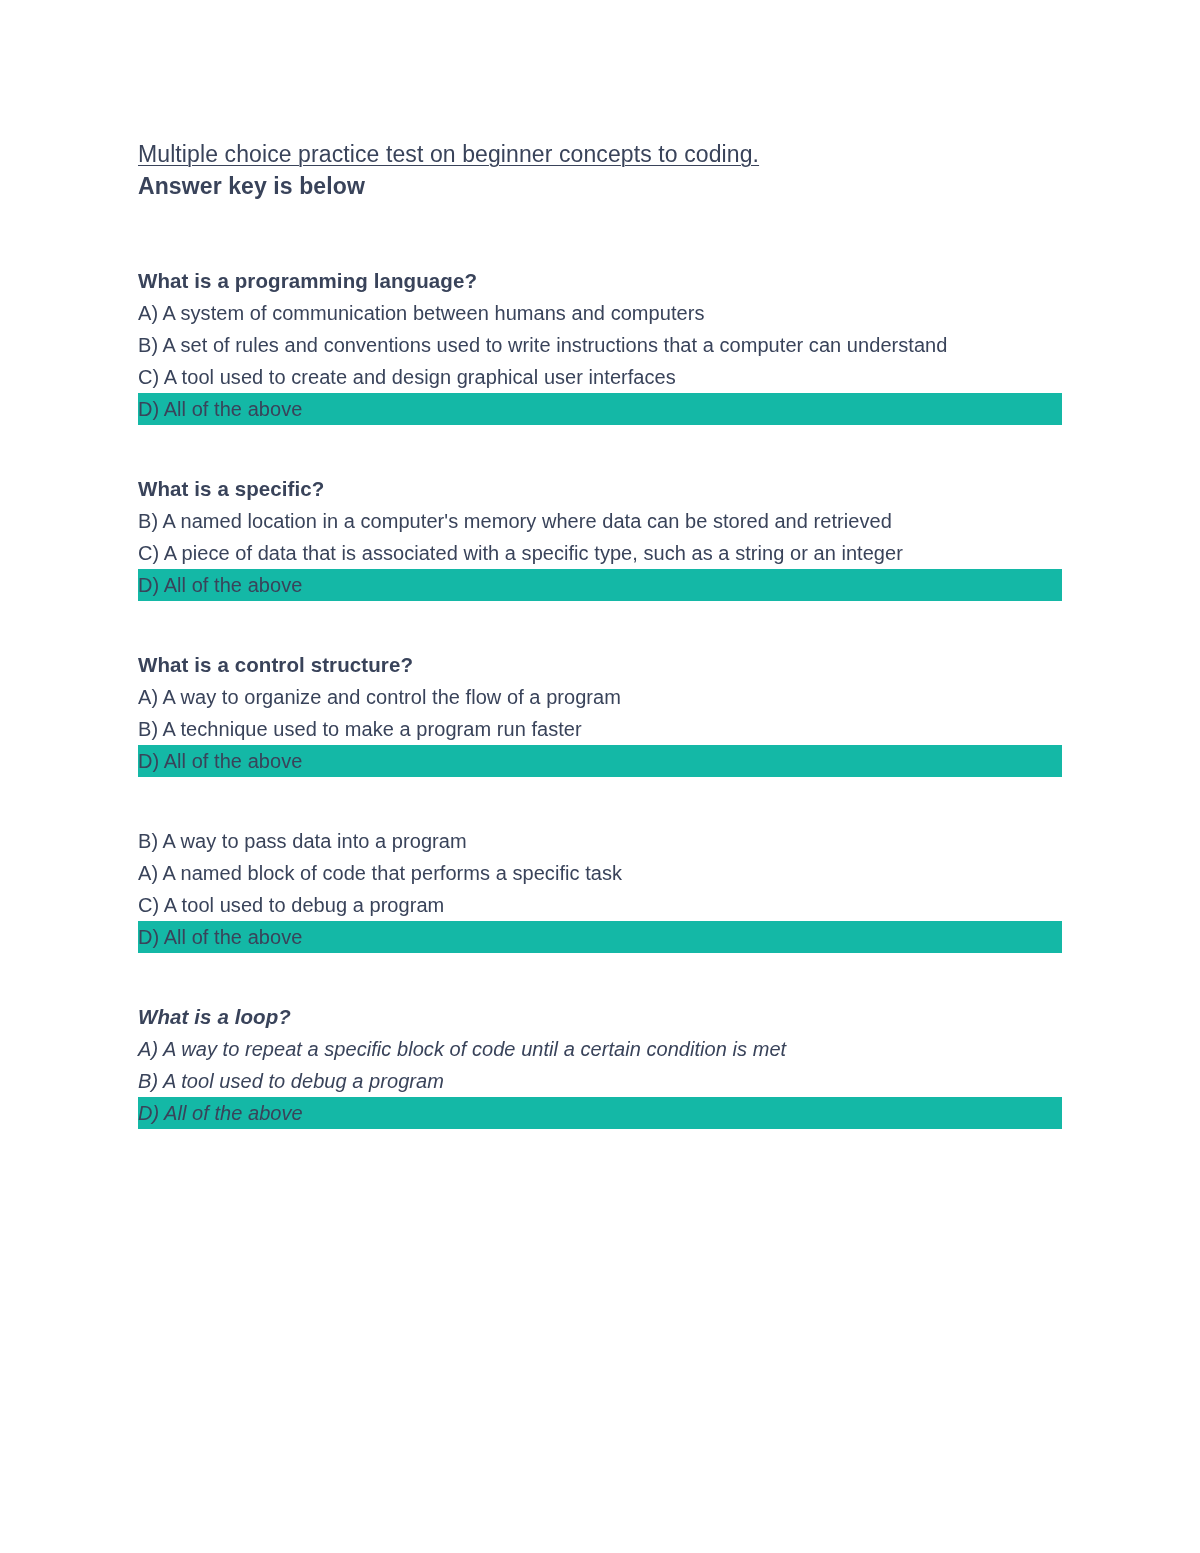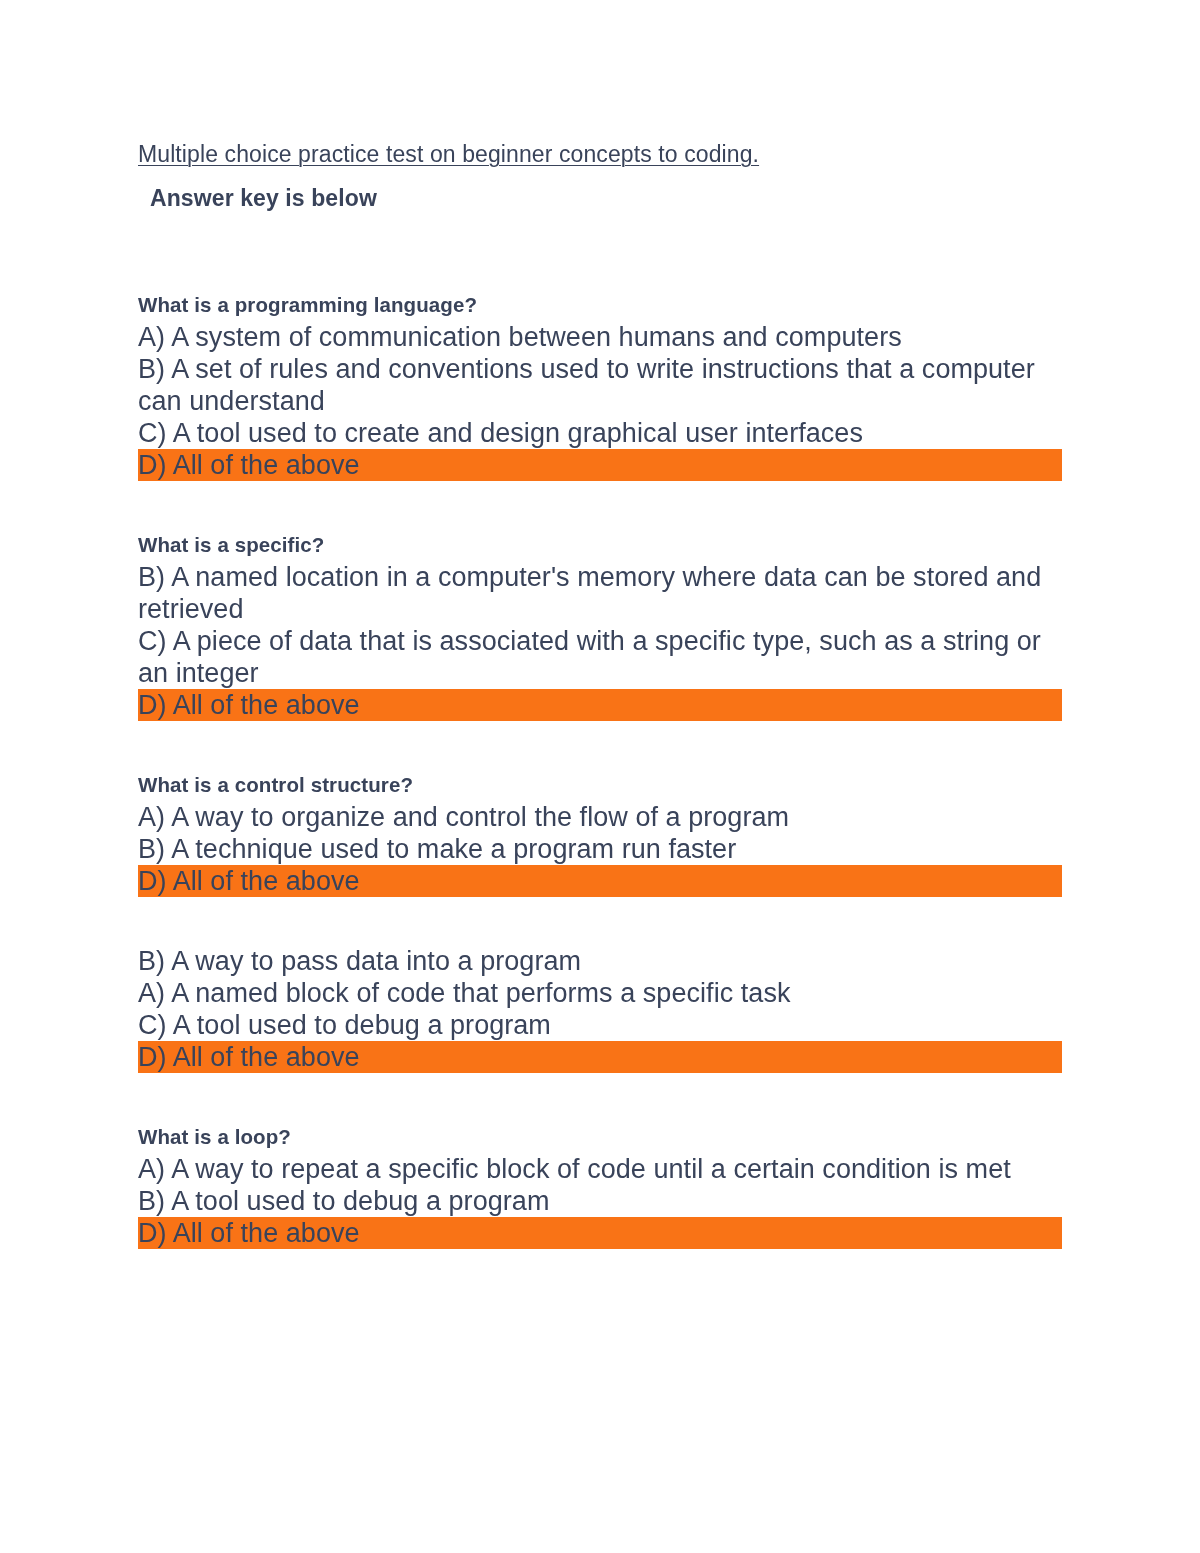--- a/index.html
+++ b/index.html
@@ -40,54 +40,55 @@
     text-decoration-thickness: 1px;
     margin: 0;
     white-space: nowrap;
   }
 
   .doc-subtitle {
     font-size: 23px;
     font-weight: 700;
     line-height: 32px;
     letter-spacing: 0.1px;
-    margin: 12px;
+    margin: 0;
   }
 
   .title-gap {
     height: 63px;
   }
 
   
   .question-block {
     margin: 0 0 48px 0;
   }
 
   .question-block:last-of-type {
     margin-bottom: 6px;
+    font-style: italic;
   }
 
   .question-text {
     font-size: 20.5px;
     font-weight: 700;
     line-height: 32px;
     letter-spacing: 0.1px;
     margin: 0 0 0 0;
   }
 
   .option {
-    font-size: 27px;
+    font-size: 20px;
     font-weight: 400;
     line-height: 32px;
     letter-spacing: 0.05px;
     margin: 0;
   }
 
   .option.highlighted {
-    background: #f97316;
+    background: #14b8a6;
   }
 </style>
 </head>
 <body>
 
 <div class="page">
   <div class="content">
 
     <div class="doc-title">Multiple choice practice test on beginner concepts to coding.</div>
 

